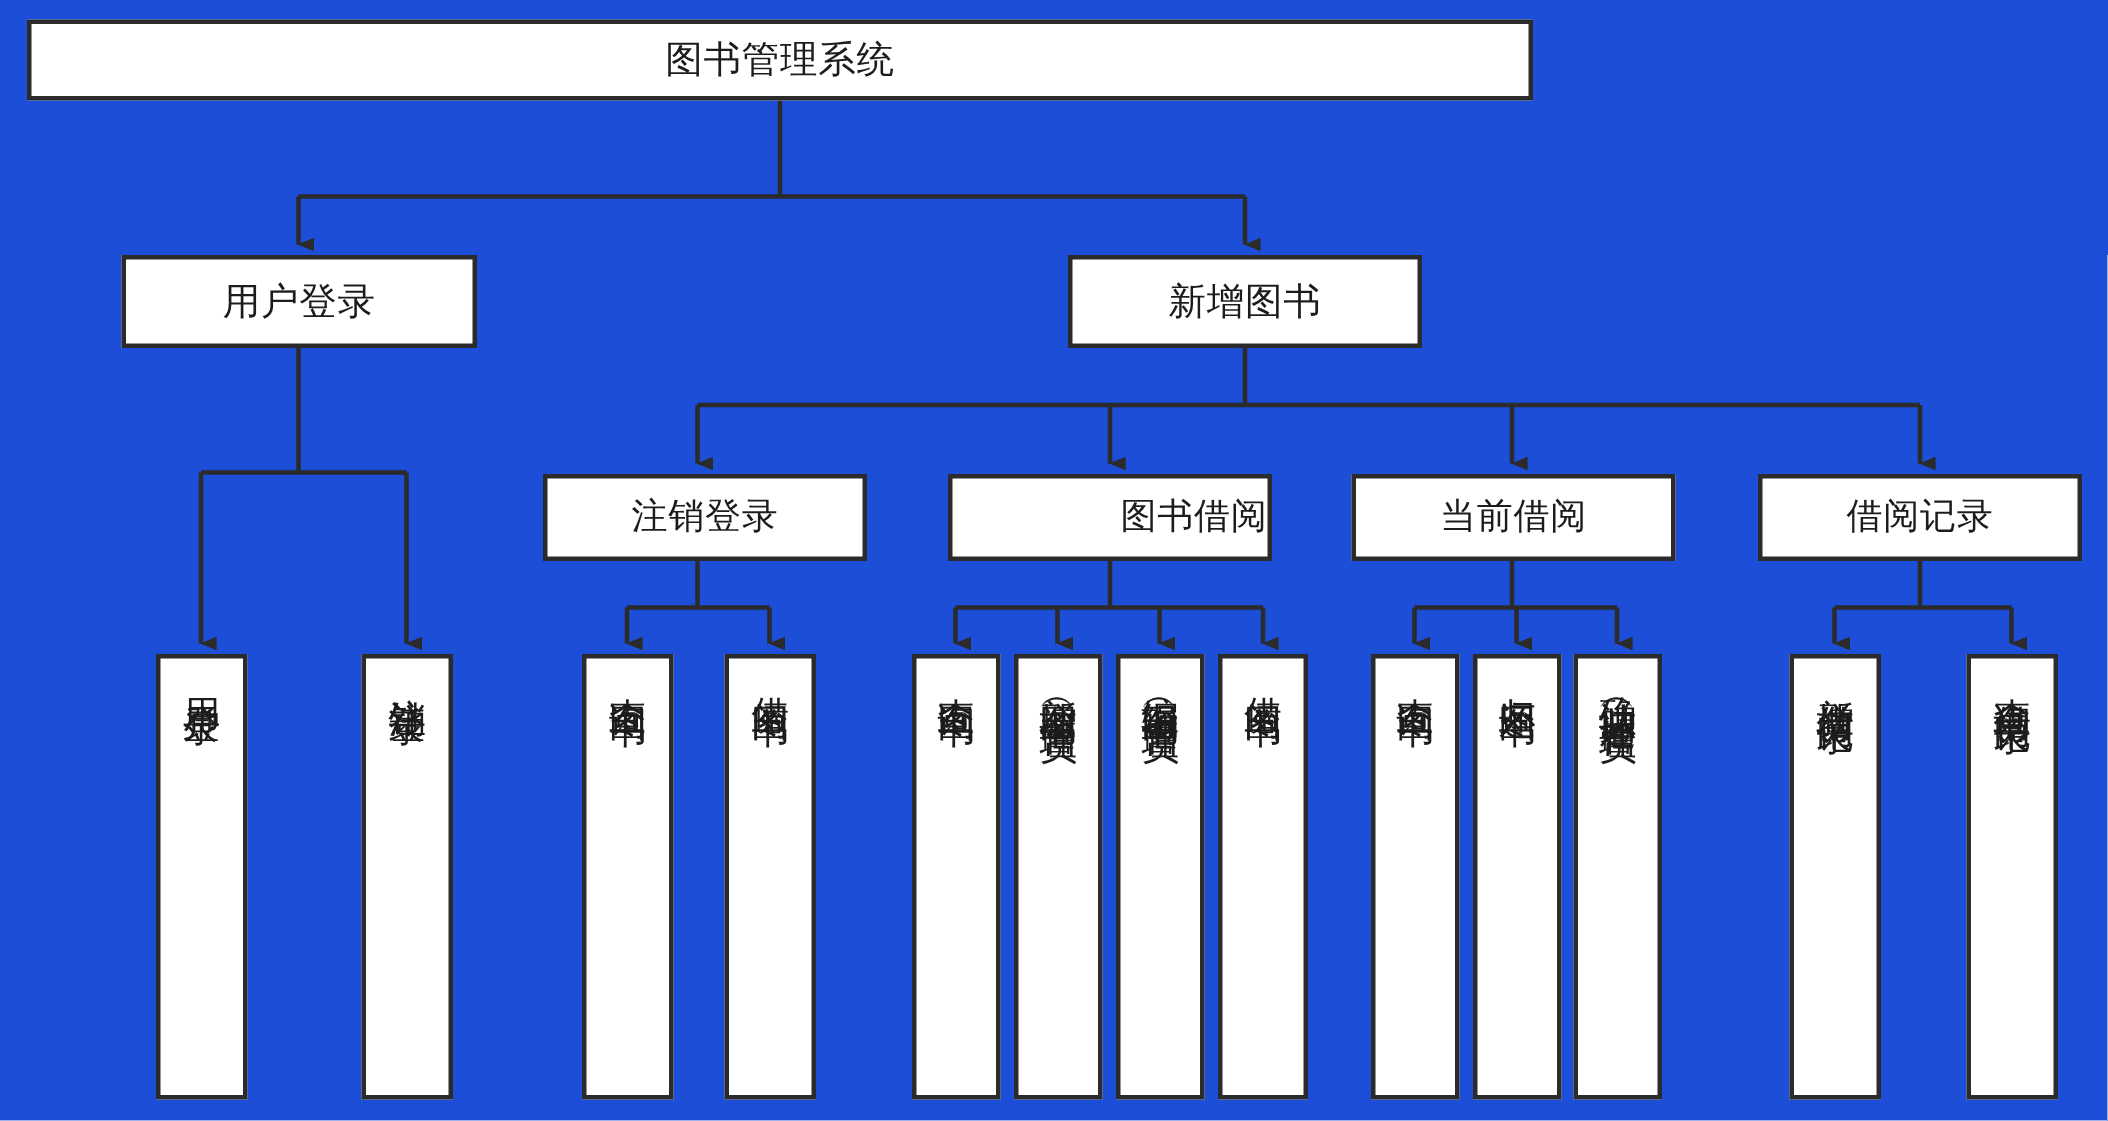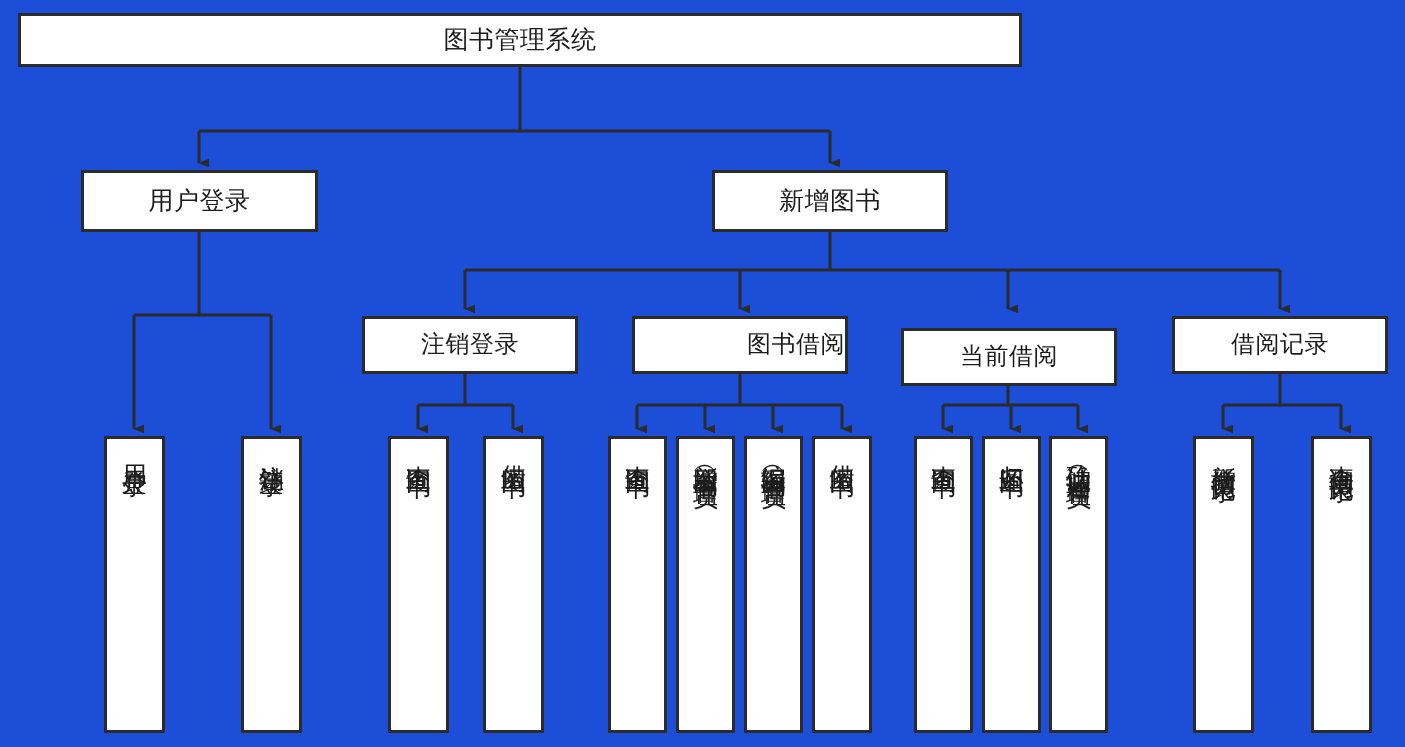--- a/index.html
+++ b/index.html
@@ -145,21 +145,21 @@
   </div>
 
   <div class="node node-l3" style="left:362px; top:316px; width:216px; height:58px;">
     <span class="node-label">注销登录</span>
   </div>
 
   <div class="node node-l3" style="left:632px; top:316px; width:216px; height:58px;justify-content:flex-end;">
     <span class="node-label">图书借阅</span>
   </div>
 
-  <div class="node node-l3" style="left:901px; top:316px; width:216px; height:58px;margin-top:12px;">
+  <div class="node node-l3" style="left:901px; top:316px; width:216px; height:58px;">
     <span class="node-label">当前借阅</span>
   </div>
 
   <div class="node node-l3" style="left:1172px; top:316px; width:216px; height:58px;">
     <span class="node-label">借阅记录</span>
   </div>
 
   <div class="node node-leaf" style="left:104px; top:436px; width:61px; height:297px;">
     <span class="node-label">用户登录</span>
   </div>

